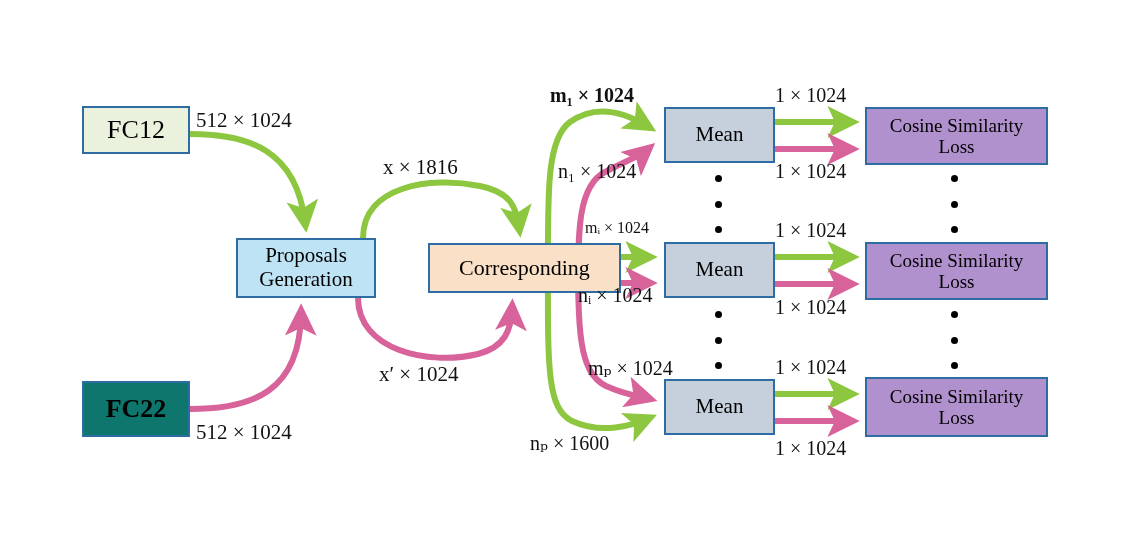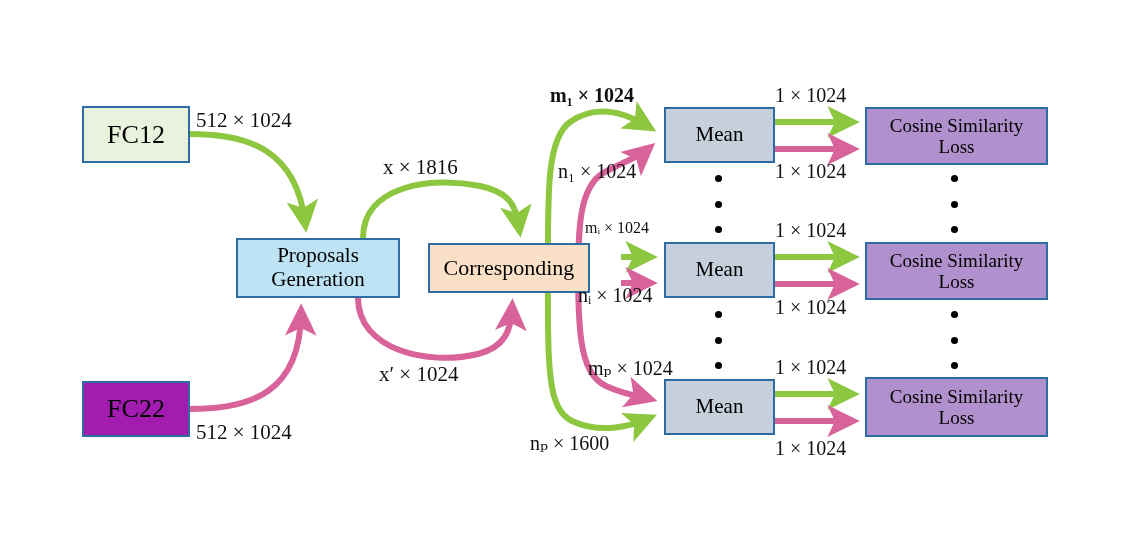--- a/index.html
+++ b/index.html
@@ -104,34 +104,34 @@
 
       <path d="M775,257 L849,257" stroke="#8DC63F" marker-end="url(#ah-green)"></path>
       <path d="M775,284 L849,284" stroke="#D8629A" marker-end="url(#ah-pink)"></path>
 
       <path d="M775,394 L849,394" stroke="#8DC63F" marker-end="url(#ah-green)"></path>
       <path d="M775,421 L849,421" stroke="#D8629A" marker-end="url(#ah-pink)"></path>
 
     </g>
   </svg>
 
-  <div class="node" style="left:82px; top:106px; width:108px; height:57px; background:#EAF1DC; font-size:26px;">
+  <div class="node" style="left:82px; top:106px; width:108px; height:48px; background:#EAF1DC; font-size:26px;">
     <span class="node-label">FC12</span>
   </div>
 
-  <div class="node" style="left:82px; top:381px; width:108px; height:56px; background:#a21caf; font-size:26px;">
+  <div class="node" style="left:82px; top:381px; width:108px; height:56px; background:#0f766e; font-size:26px;font-weight:bold;">
     <span class="node-label">FC22</span>
   </div>
 
-  <div class="node" style="left:236px; top:238px; width:164px; height:60px; background:#BEE3F5; font-size:21px;">
+  <div class="node" style="left:236px; top:238px; width:140px; height:60px; background:#BEE3F5; font-size:21px;">
     <span class="node-label">Proposals
 Generation</span>
   </div>
 
-  <div class="node" style="left:428px; top:243px; width:162px; height:50px; background:#FBE0C8; font-size:22px;">
+  <div class="node" style="left:428px; top:243px; width:193px; height:50px; background:#FBE0C8; font-size:22px;">
     <span class="node-label">Corresponding</span>
   </div>
 
   <div class="node" style="left:664px; top:107px; width:111px; height:56px; background:#C5D0DC; font-size:21px;">
     <span class="node-label">Mean</span>
   </div>
 
   <div class="node" style="left:664px; top:242px; width:111px; height:56px; background:#C5D0DC; font-size:21px;">
     <span class="node-label">Mean</span>
   </div>

